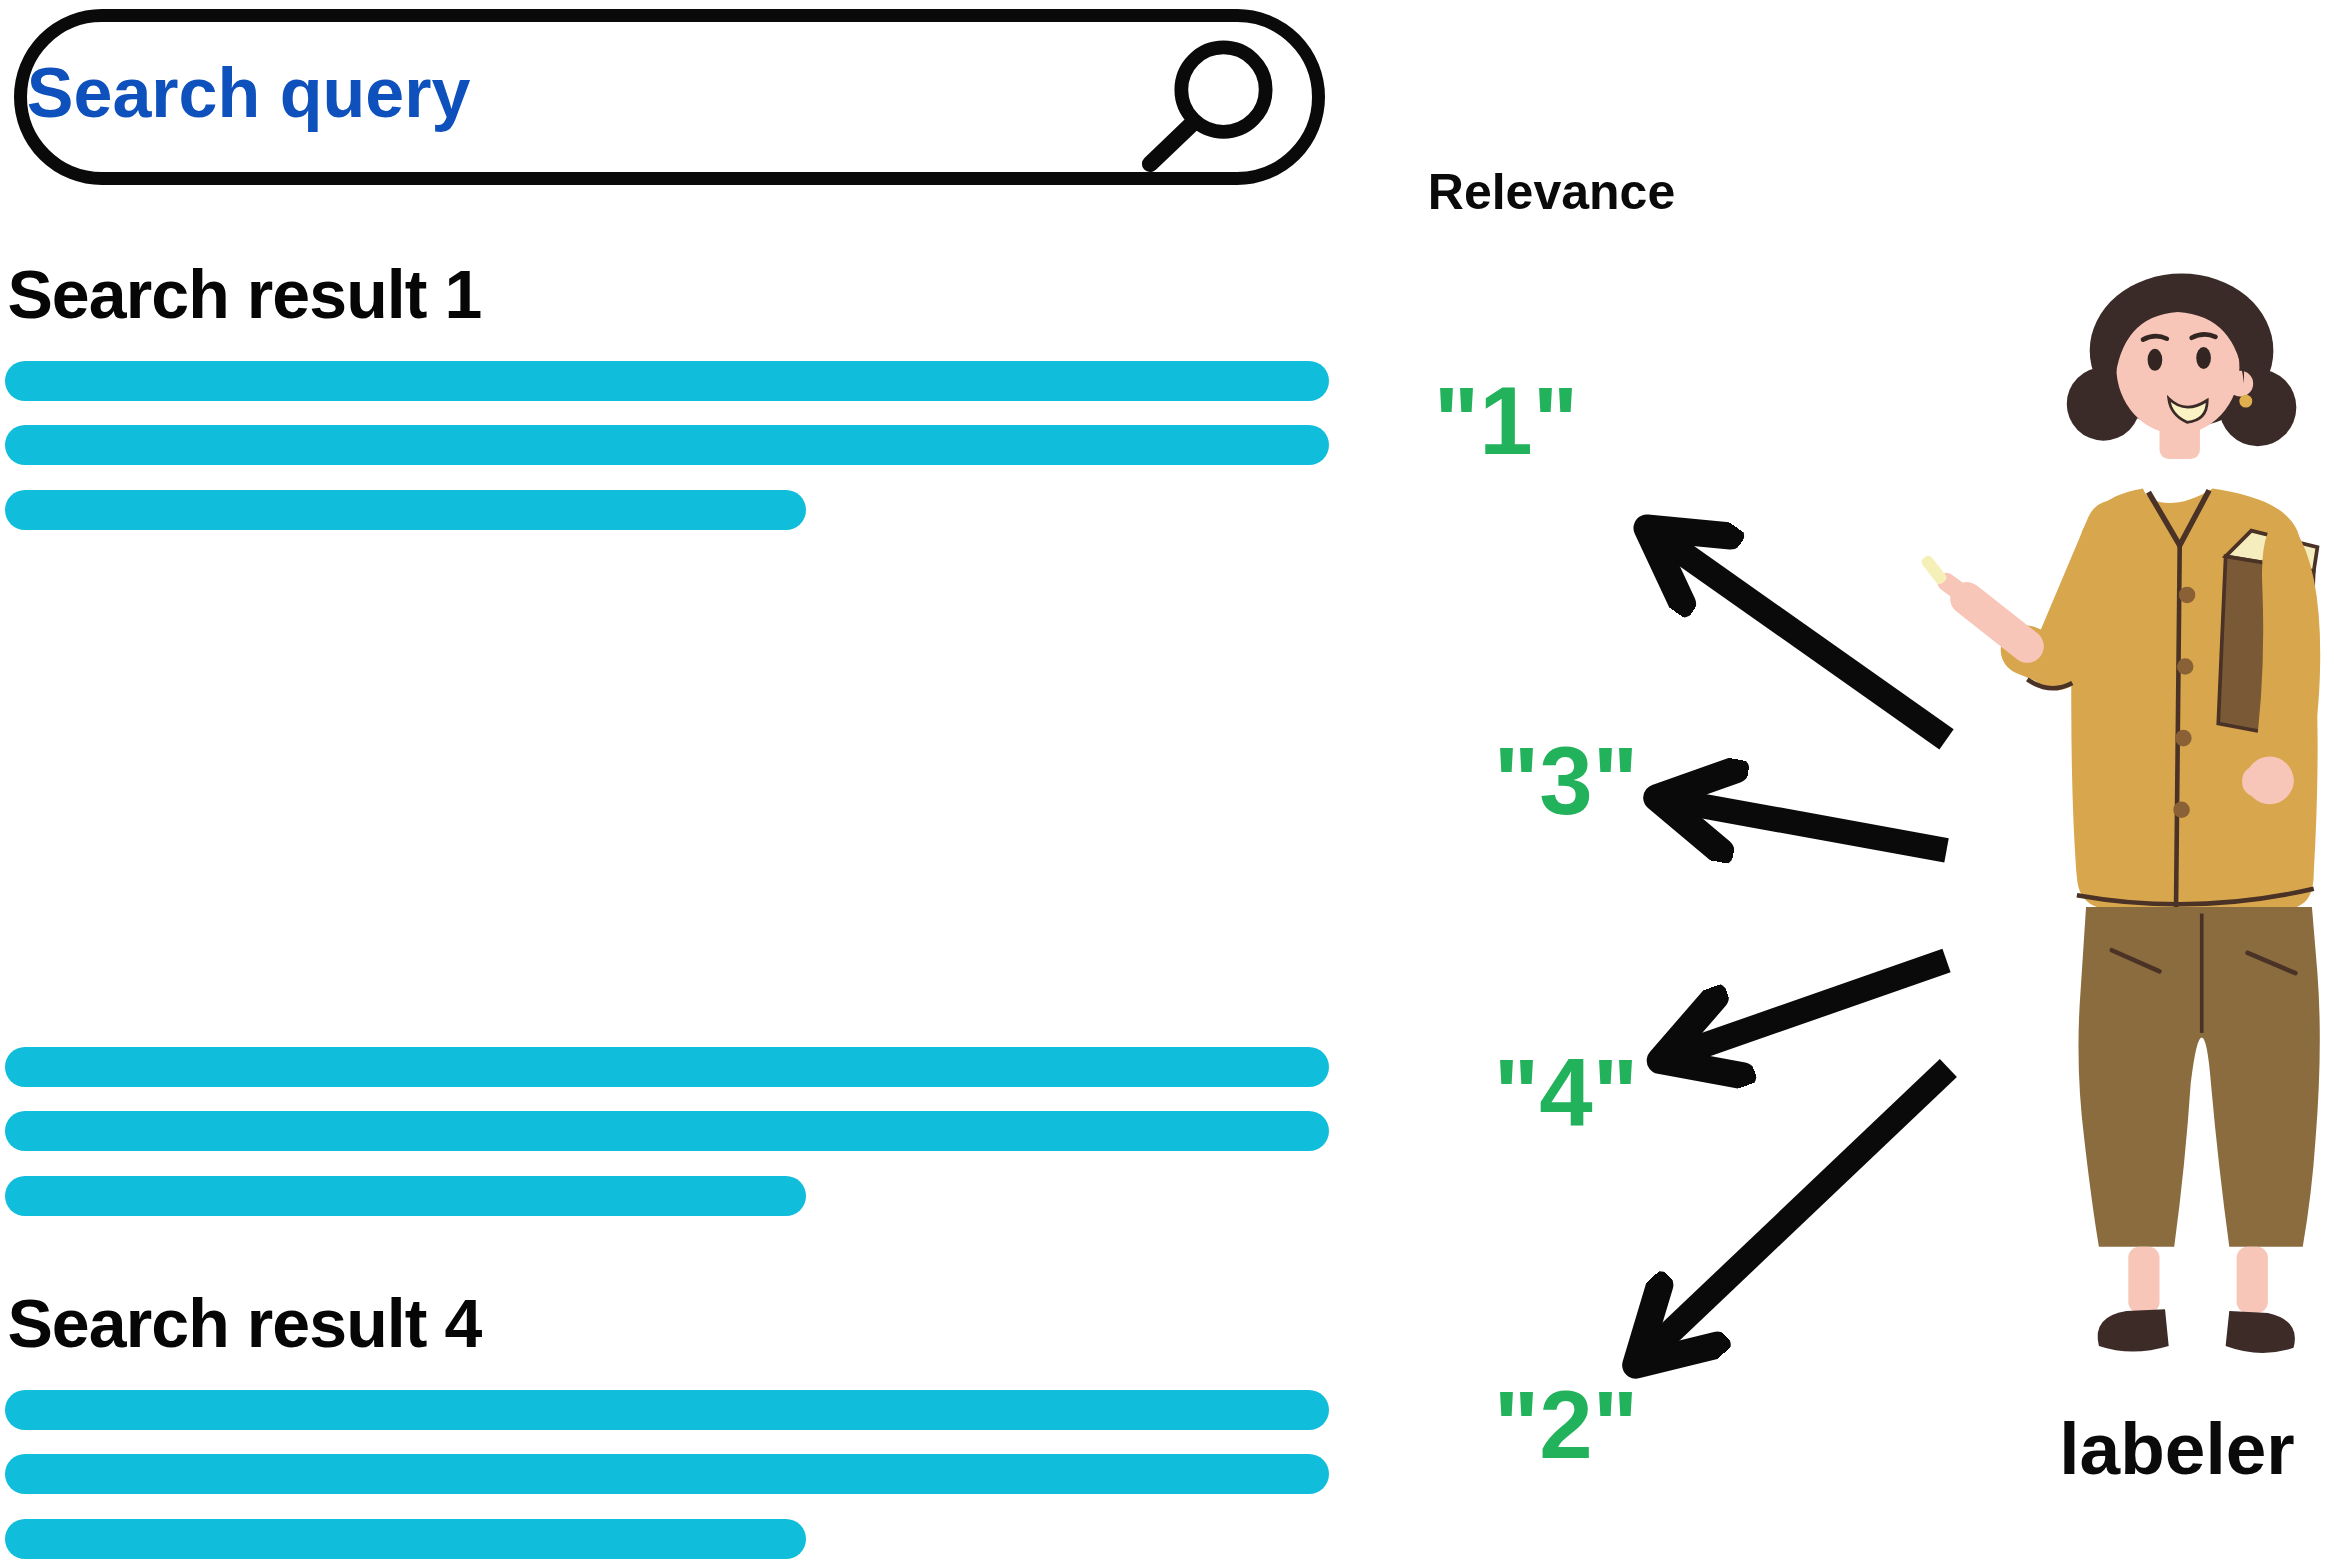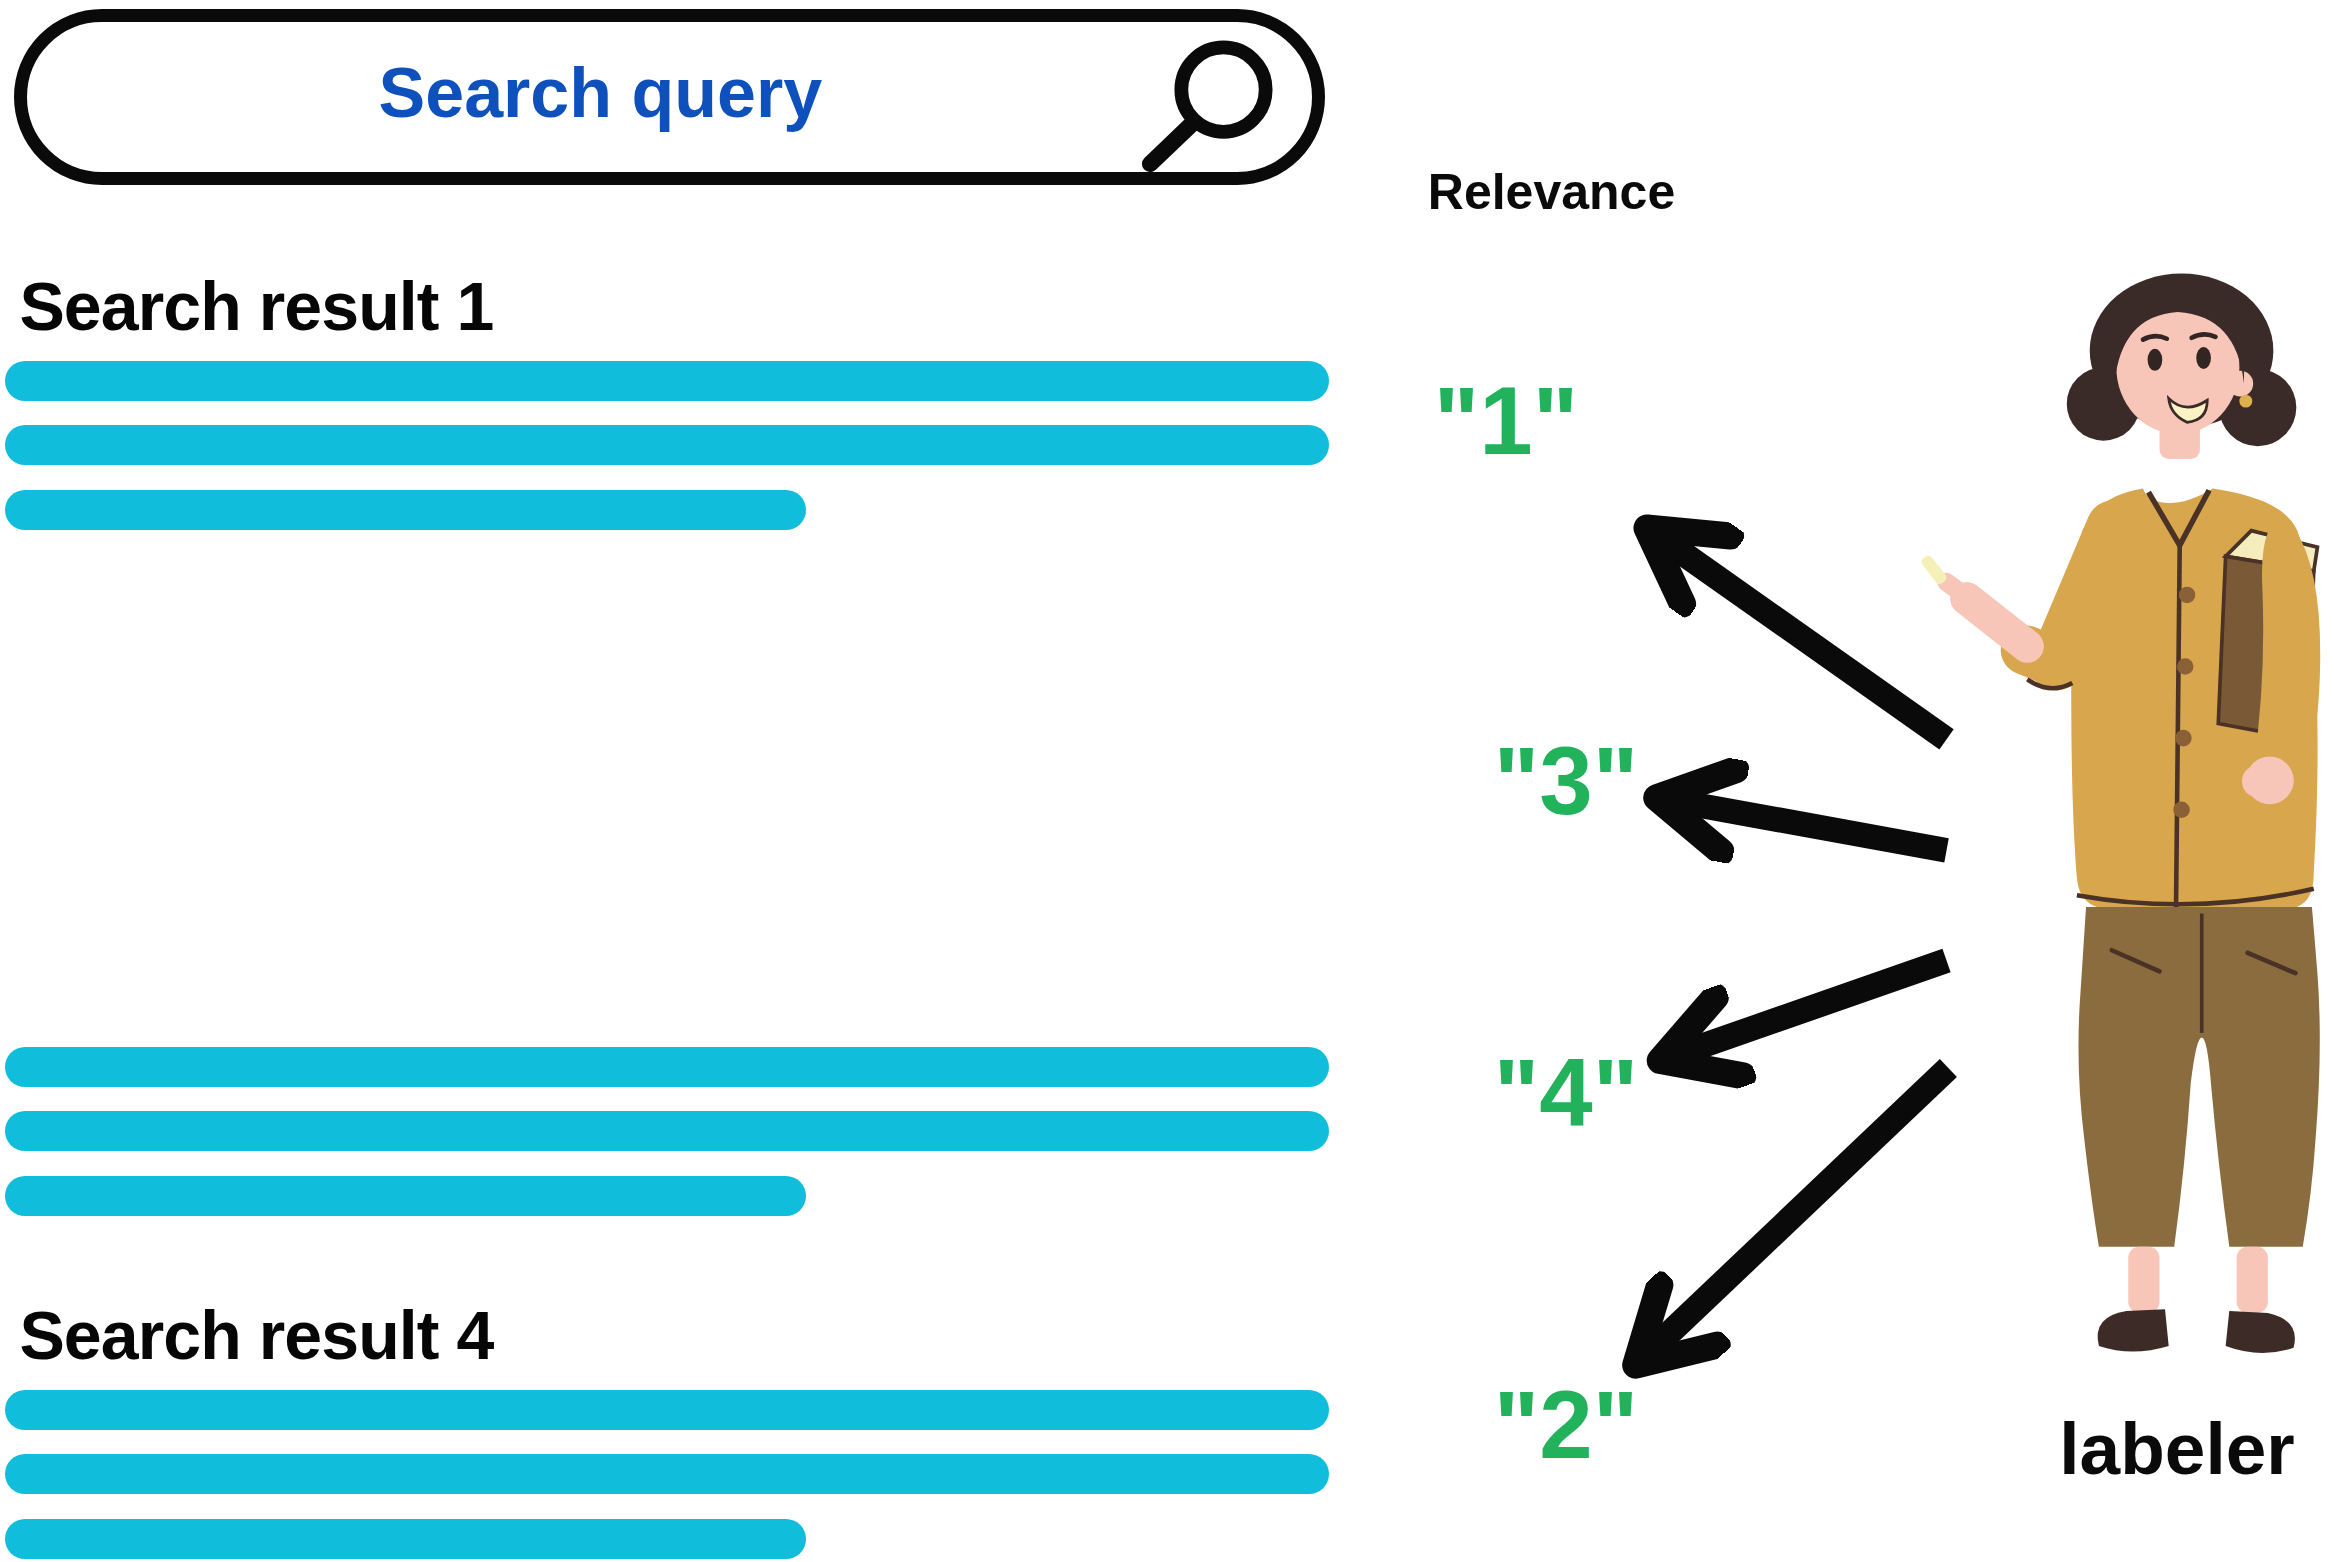--- a/index.html
+++ b/index.html
@@ -7,27 +7,27 @@
     position:relative;width:2334px;height:1563px;background:#ffffff;
     font-family:"Liberation Sans",sans-serif;overflow:hidden;
   }
   
   .search-box{
     position:absolute;left:13.8px;top:9.2px;width:1311px;height:176px;
     border:13.8px solid #0a0a0a;border-radius:88px;box-sizing:border-box;background:#fff;
   }
   .search-query{
     position:absolute;left:0;right:138px;top:50%;transform:translateY(-55%);
-    text-align:center;font-size:70px;font-weight:bold;color:#0E51BD;white-space:nowrap;
+    font-size:70px;font-weight:bold;color:#0E51BD;white-space:nowrap;
   }
   .mag-svg{position:absolute;left:1130px;top:16.5px;width:165px;height:170px;}
   
   .result{position:absolute;left:4.6px;width:1324px;height:275px;}
   .result-title{
-    position:absolute;left:2.8px;top:0;margin:12px;font-size:68px;line-height:68px;
+    position:absolute;left:2.8px;top:0;margin:0;font-size:68px;line-height:68px;
     font-weight:bold;color:#060606;white-space:nowrap;letter-spacing:-0.9px;
   }
   .bar{position:absolute;height:40px;border-radius:20px;background:#10BEDC;left:0;}
   .bar.b1{top:101px;} .bar.b2{top:165px;} .bar.b3{top:230px;}
   .bar.long{width:1324px;} .bar.short{width:801px;}
   .r1{top:260px;} .r2{top:602px;} .r3{top:946px;} .r4{top:1289px;}
   
   .scores-heading{
     position:absolute;left:1322px;top:138px;width:459px;text-align:center;
     font-size:50px;line-height:108px;font-weight:bold;color:#0a0a0a;

